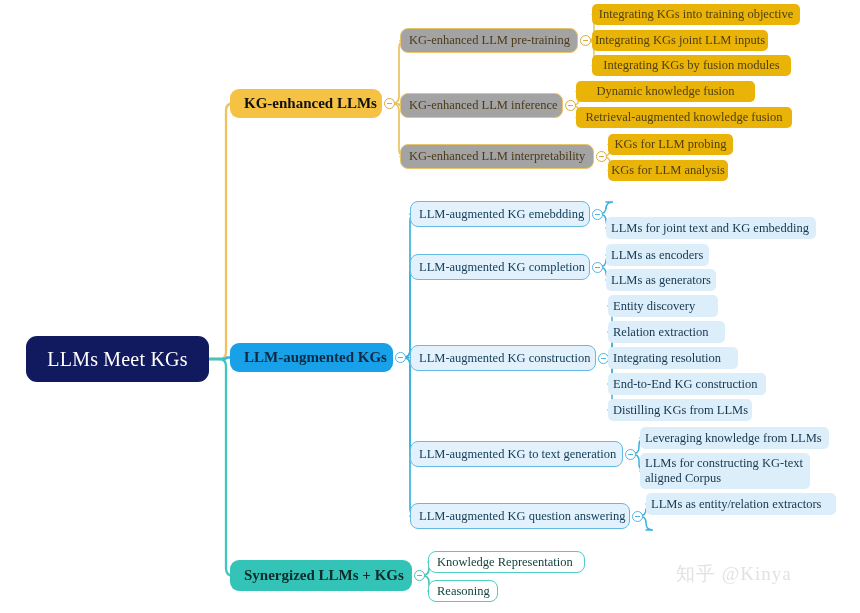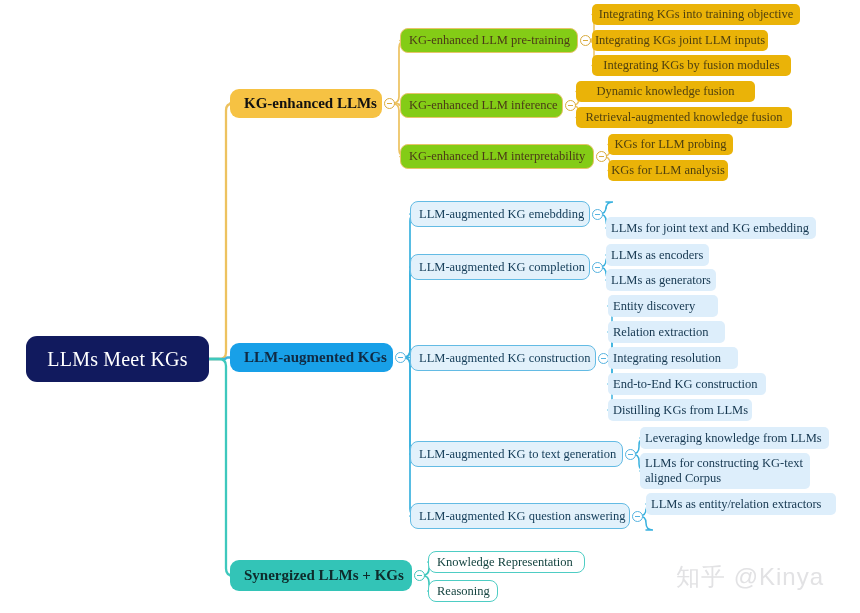--- a/index.html
+++ b/index.html
@@ -20,42 +20,42 @@
   }
 
   
   .n-l1{border-radius:9px;font-size:15px;font-weight:bold;color:#111111;padding:2px 14px;}
   .n-l1.amber{background:#f6c243;}
   .n-l1.blue {background:#18a0e8;color:#102a43;}
   .n-l1.teal {background:#33c4b7;color:#0e2b2b;}
 
   
   .n-l2{border-radius:8px;font-size:12.5px;padding:0 8px;border:1.3px solid;}
-  .n-l2.amber{background:#84cc16;border-color:#e8c46a;color:#4a3a17;}
+  .n-l2.amber{background:#a3a3a3;border-color:#e8c46a;color:#4a3a17;}
   .n-l2.blue {background:#e2f1fb;border-color:#63bbe4;color:#123b57;}
   .n-l2.teal {background:#ffffff;border-color:#4ecdc4;color:#14433f;}
 
   
   .n-leaf{border-radius:5px;font-size:12.5px;padding:0 5px;border:none;}
   .n-leaf.amber{background:#eab308;color:#50410f;justify-content:center;}
   .n-leaf.blue {background:#ddeefb;color:#14364f;}
   .n-leaf.wrap{white-space:normal;line-height:1.22;align-items:center;}
 
   .toggle{position:absolute;width:11px;height:11px;border-radius:50%;
           background:#ffffff;box-sizing:border-box;border:1.2px solid;}
   .toggle::after{content:"";position:absolute;left:2px;top:4px;width:5px;height:1.2px;}
   .toggle.amber{border-color:#d9ab3f;}
   .toggle.amber::after{background:#d9ab3f;}
   .toggle.blue{border-color:#56b3e0;}
   .toggle.blue::after{background:#56b3e0;}
   .toggle.teal{border-color:#43c3ba;}
   .toggle.teal::after{background:#43c3ba;}
 
-  #watermark{position:absolute;left:676px;top:561px;font-size:24px;color:#e2e2e4;
-             font-family:Liberation Sans, sans-serif;letter-spacing:1px;text-align:right;}
+  #watermark{position:absolute;left:676px;top:561px;font-size:19px;color:#e2e2e4;
+             font-family:Liberation Serif, serif;letter-spacing:1px;text-align:right;}
 </style>
 </head>
 <body>
 
 <div id="canvas">
   <svg id="wires" viewBox="0 0 860 613" xmlns="http://www.w3.org/2000/svg">
       <path d="M209,359 H219 Q226,359 226,352 V110.5 Q226,103.5 233,103.5 H230" fill="none" stroke="#edc25f" stroke-width="2.3" stroke-linecap="round"></path>
       <path d="M394,103.5 H392 Q399,103.5 399,96.5 V47.5 Q399,40.5 406,40.5 H400" fill="none" stroke="#edc25f" stroke-width="1.7" stroke-linecap="round"></path>
       <path d="M590,40.5 H587 Q594,40.5 594,33.5 V21.5 Q594,14.5 601,14.5 H592" fill="none" stroke="#edc25f" stroke-width="1.5" stroke-linecap="round"></path>
       <path d="M590,40.5 H592" fill="none" stroke="#edc25f" stroke-width="1.5" stroke-linecap="round"></path>

